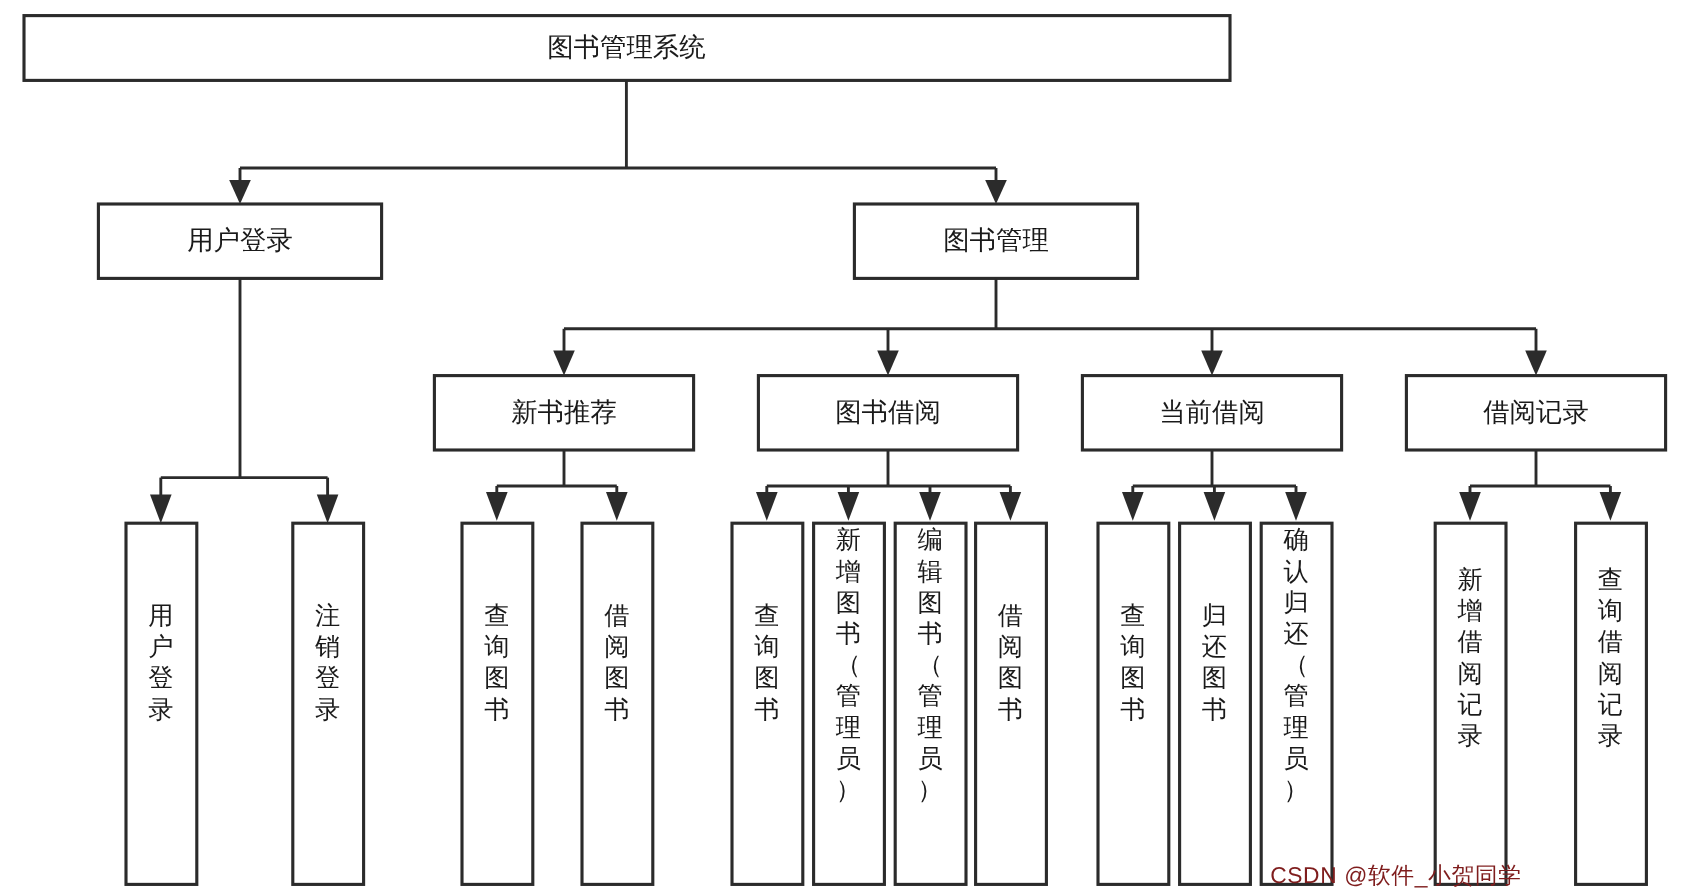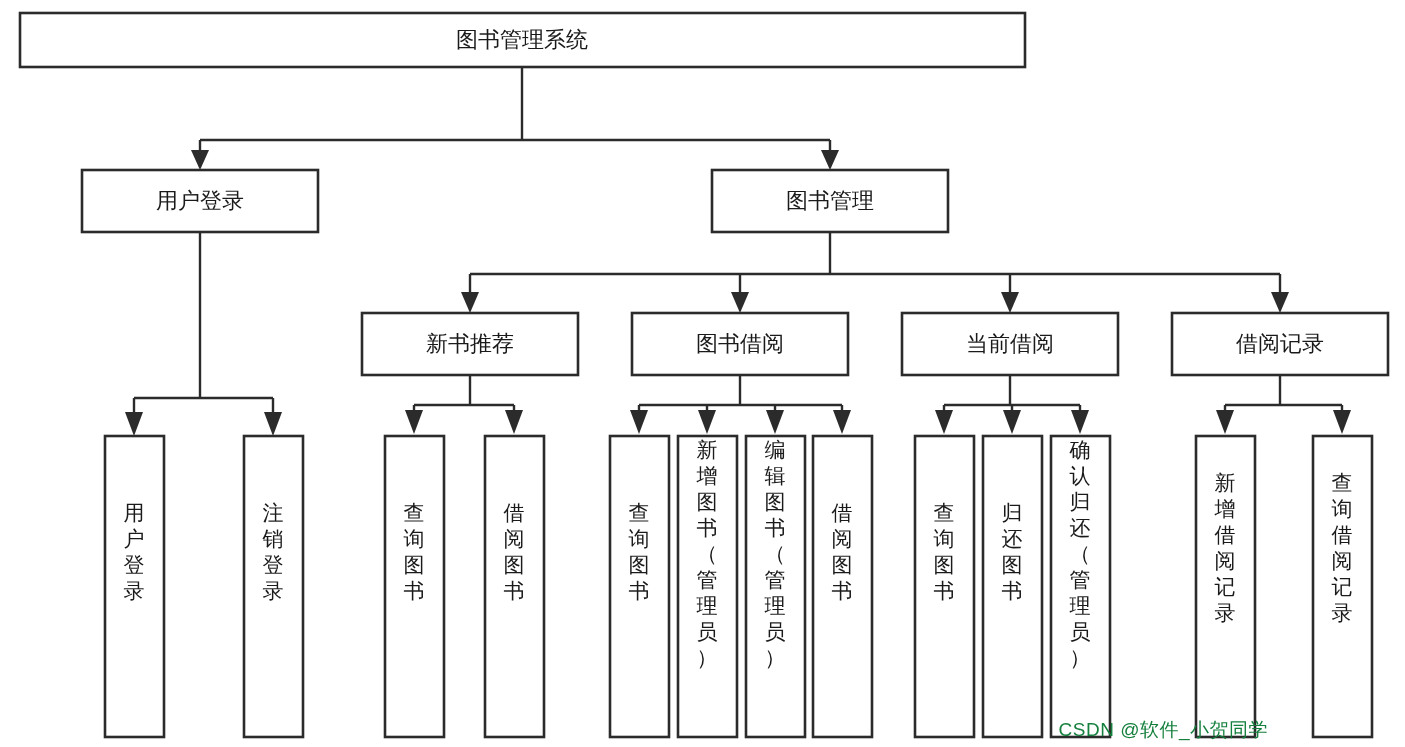--- a/index.html
+++ b/index.html
@@ -52,21 +52,21 @@
     font-size: 21px;
     fill: #1a1a1a;
     text-anchor: middle;
   }
   .watermark-text {
     position: absolute;
     right: 14px;
     bottom: 4px;
     font-family: "Liberation Sans", "DejaVu Sans", sans-serif;
     font-size: 19px;
-    color: #15803d;
+    color: #7f1d1d;
     white-space: nowrap;
     letter-spacing: 0.5px;
     user-select: none;
   }
 </style>
 </head>
 <body>
 
 <div id="diagram-root">
 

